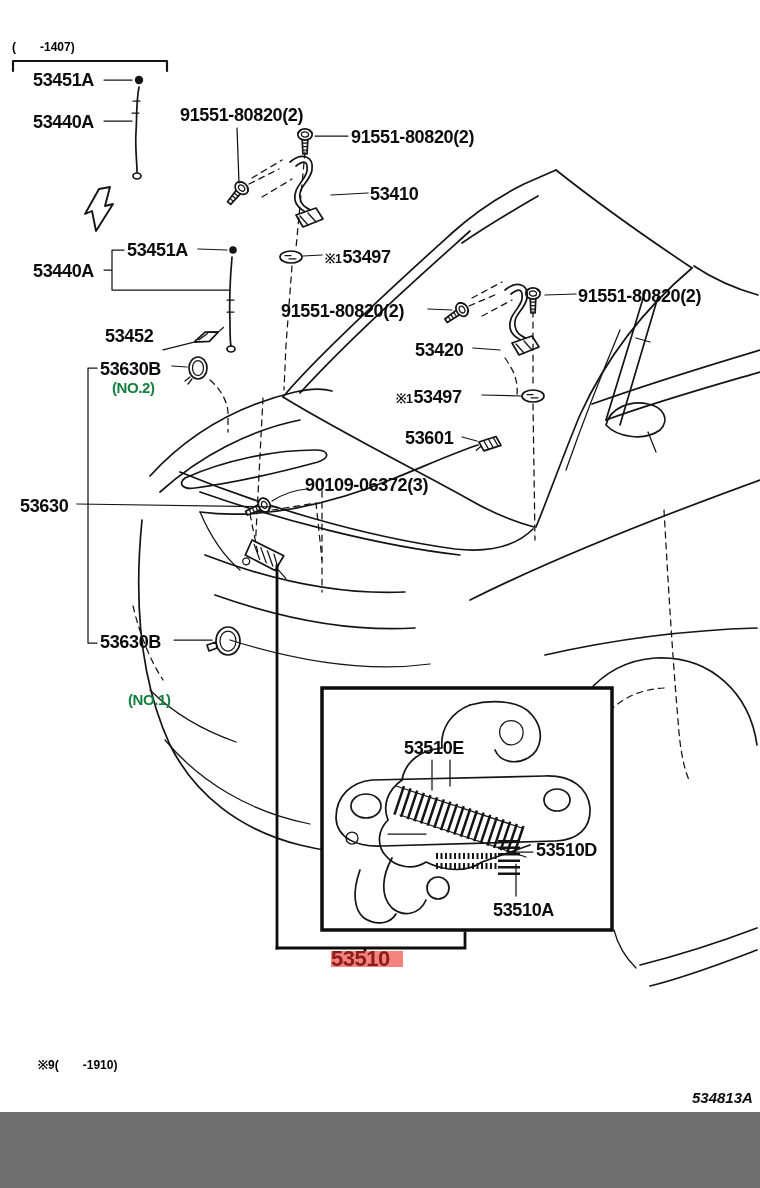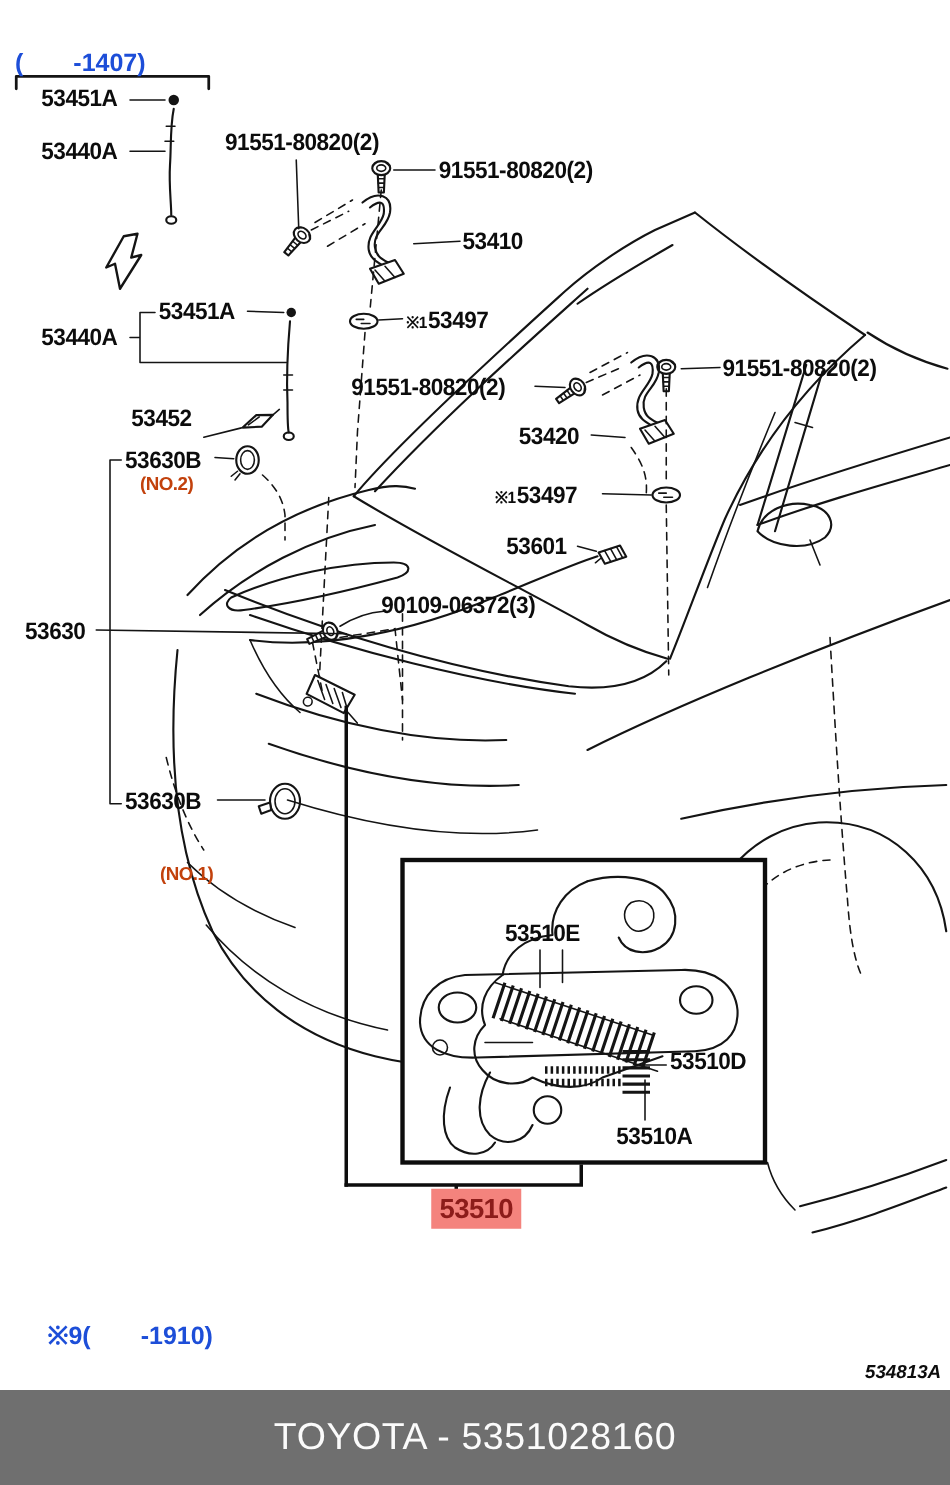--- a/index.html
+++ b/index.html
@@ -8,27 +8,27 @@
   
   .s  {stroke:#141414;fill:none;stroke-width:1.7;stroke-linecap:round;stroke-linejoin:round;}
   .s2 {stroke:#141414;fill:none;stroke-width:1.25;stroke-linecap:round;}
   .thick{stroke:#0d0d0d;fill:none;stroke-width:2.8;stroke-linecap:square;}
   .dash{stroke-dasharray:6 5;}
   .fillb{fill:#141414;stroke:none;}
   .fw{fill:#ffffff;}
   
   .lbl{position:absolute;font-weight:bold;font-size:19px;letter-spacing:-0.4px;
        color:#0c0c0c;white-space:nowrap;line-height:1;transform:scaleX(.95);transform-origin:left top;}
-  .sub{position:absolute;font-weight:bold;font-size:15px;letter-spacing:-0.4px;color:#c2410c;
+  .sub{position:absolute;font-weight:bold;font-size:15px;letter-spacing:-0.4px;color:#15803d;
        white-space:nowrap;line-height:1;}
   .ref{font-size:13px;font-weight:bold;margin-right:1px;}
-  .note{position:absolute;font-weight:bold;font-size:20px;color:#1d4ed8;white-space:nowrap;line-height:1;}
+  .note{position:absolute;font-weight:bold;font-size:12px;color:#000000;white-space:nowrap;line-height:1;}
   .code{position:absolute;font-weight:bold;font-size:15px;color:#0c0c0c;line-height:1;}
-  .hl{position:absolute;left:345px;top:951px;width:72px;height:32px;
-      background:var(--highlight_bg,#f4837d);display:flex;align-items:center;justify-content:center;}
+  .hl{position:absolute;left:331px;top:951px;width:72px;height:16px;
+      background:var(--highlight_bg,#f4837d);display:flex;align-items:center;justify-content:flex-start;}
   .hl span{font-weight:bold;font-size:22px;letter-spacing:-0.5px;color:var(--highlight_text,#8c1c1a);line-height:1;}
   .footer{position:absolute;left:0;top:1112px;width:760px;height:76px;
           background:var(--footer_bg,#6f6f6f);display:flex;align-items:center;justify-content:center;gap:46px;}
   .footer span{color:#fbfbfb;font-size:30px;letter-spacing:.5px;line-height:1;}
 </style>
 </head>
 <body>
 
 <div class="page">
 
@@ -284,16 +284,15 @@
   <div class="lbl" style="left:493px;top:900px;">53510A</div>
 
   <div class="hl">
     <span>53510</span>
   </div>
 
   <div class="note" style="left:38px;top:1059px;">※9(　　-1910)</div>
   <div class="code" style="left:692px;top:1090px;font-style:italic;">534813A</div>
 
   <div class="footer">
-    <span>TOYOTA - 5351028160</span>
   </div>
 
 </div>
 
 </body></html>

